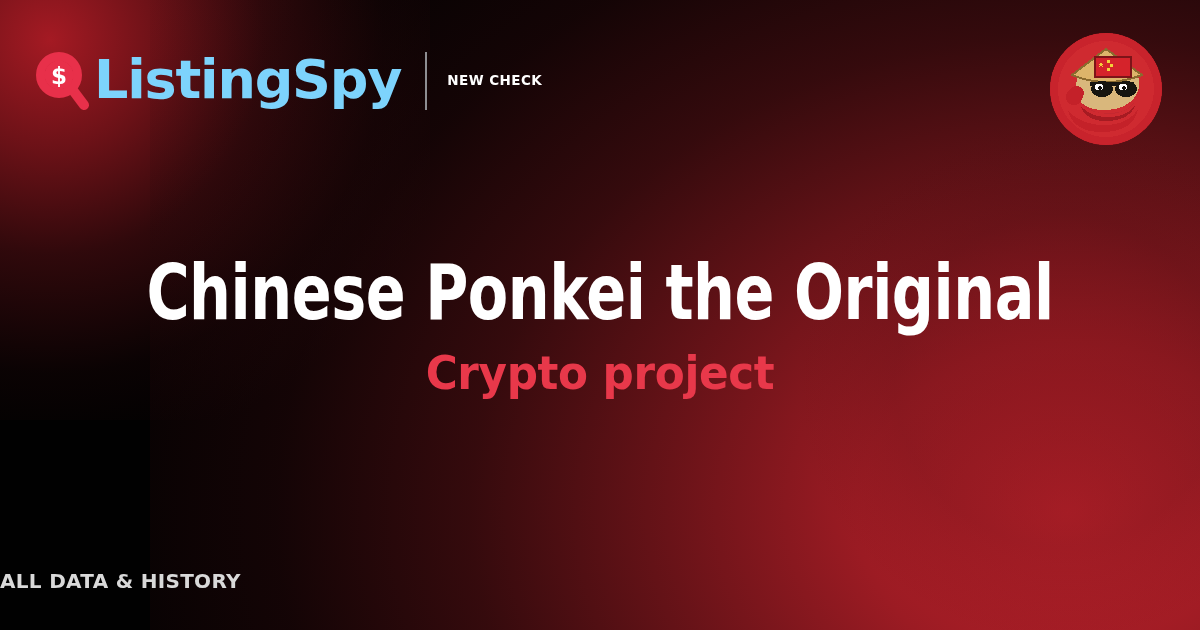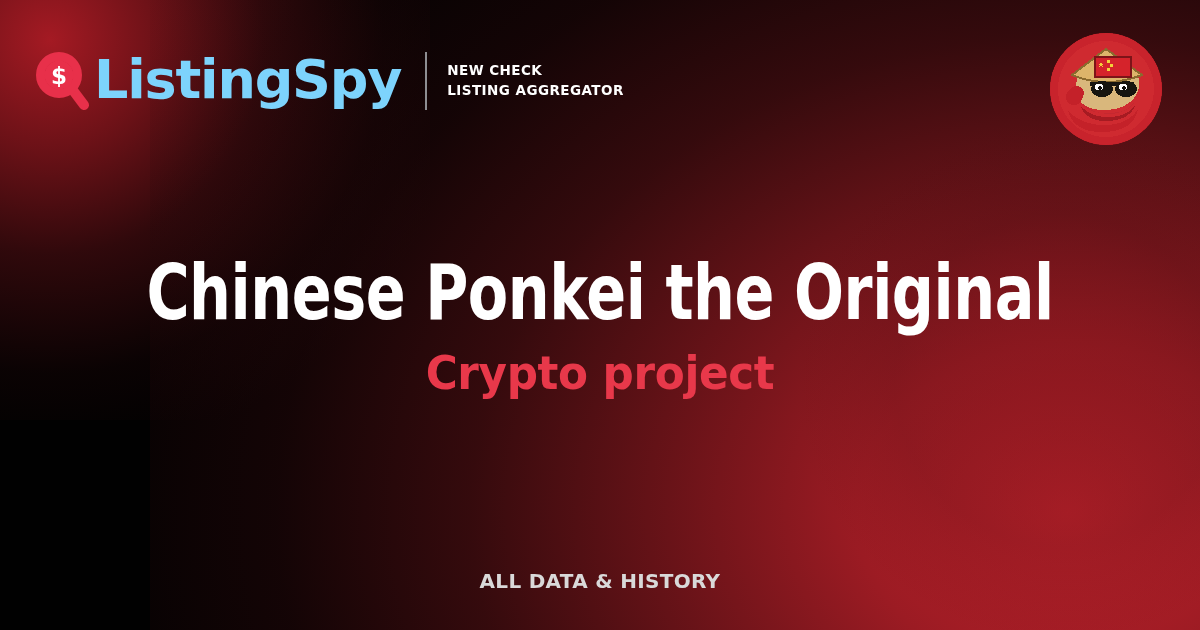--- a/index.html
+++ b/index.html
@@ -151,21 +151,21 @@
     letter-spacing:-0.4px;
     transform:scaleX(0.93);
     transform-origin:50% 50%;
     white-space:nowrap;
   }
 
   .footer {
     position:absolute;
     left:0; right:0;
     top:571px;
-    text-align:center;
+    text-align:left;
     font-family:"DejaVu Sans", sans-serif;
     font-size:20px;
     font-weight:700;
     color:#d9d9d9;
     letter-spacing:0.3px;
     line-height:1;
     white-space:nowrap;
   }
 </style>
 </head>
@@ -187,21 +187,20 @@
         <text x="23" y="32" text-anchor="middle" font-family="DejaVu Sans, sans-serif" font-size="23" font-weight="700" fill="#ffffff">$</text>
       </svg>
     </div>
 
     <div class="logo-word">ListingSpy</div>
 
     <div class="divider"></div>
 
     <div class="tagline">
       <span>NEW CHECK</span>
-      <span>LISTING AGGREGATOR</span>
     </div>
 
   </div>
 
   <div class="avatar">
     <svg width="112" height="112" viewBox="0 0 112 112" shape-rendering="crispEdges">
       <circle cx="56" cy="56" r="56" fill="#c8232c"></circle>
       <circle cx="56" cy="56" r="48" fill="#cf2a30"></circle>
 
       <path d="M26 54 q0 -14 12 -20 q14 -7 30 -5 q16 2 20 14 q4 12 -4 22 q-10 12 -30 12 q-20 0 -26 -12 q-3 -6 -2 -11 z" fill="#d9b77c"></path>

